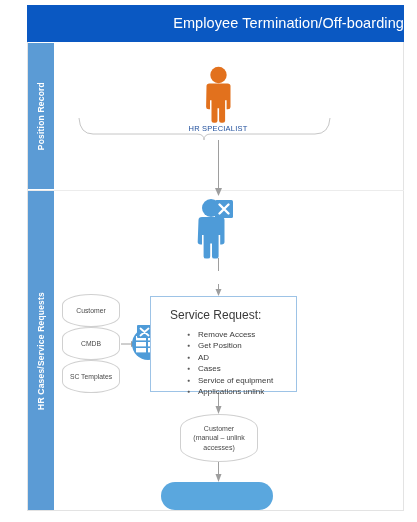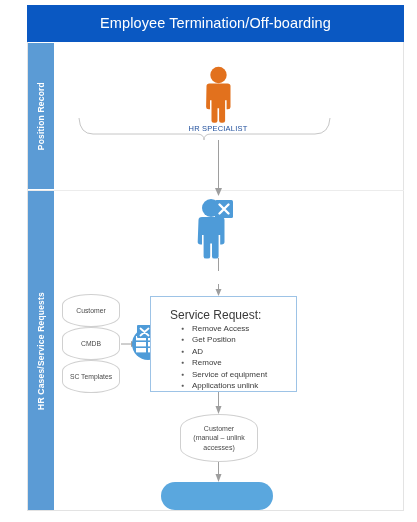--- a/index.html
+++ b/index.html
@@ -30,21 +30,21 @@
     height: 37px;
     background: #0A58C2;
   }
   .header-title {
     position: absolute;
     left: 27px;
     top: 5px;
     width: 377px;
     height: 37px;
     line-height: 37px;
-    text-align: center;
+    text-align: right;
     color: #ffffff;
     font-size: 14.5px;
     font-family: "Liberation Sans", sans-serif;
     letter-spacing: 0.1px;
     white-space: nowrap;
   }
 
   
   .frame {
     position: absolute;
@@ -128,21 +128,21 @@
     position: absolute;
     left: 170px;
     top: 308px;
     font-size: 12px;
     color: #3a3a3a;
   }
   .sr-list {
     position: absolute;
     left: 176px;
     top: 319px;
-    margin: 4px;
+    margin: 10px;
     padding: 0 0 0 12px;
     list-style: none;
   }
   .sr-list li {
     font-size: 8px;
     color: #3a3a3a;
     line-height: 11.4px;
     position: relative;
     white-space: nowrap;
   }
@@ -295,21 +295,21 @@
   <div class="cyl" id="cyl-sctemplates">
     <span>SC Templates</span>
   </div>
 
   <div class="sr-box"></div>
   <div class="sr-title">Service Request:</div>
   <ul class="sr-list">
     <li>Remove Access</li>
     <li>Get Position</li>
     <li>AD</li>
-    <li>Remove</li>
+    <li>Cases</li>
     <li>Service of equipment</li>
     <li>Applications unlink</li>
   </ul>
 
   <div class="cyl-bottom">
     <div>
       <div>Customer</div>
       <div>(manual – unlink</div>
       <div>accesses)</div>
     </div>

